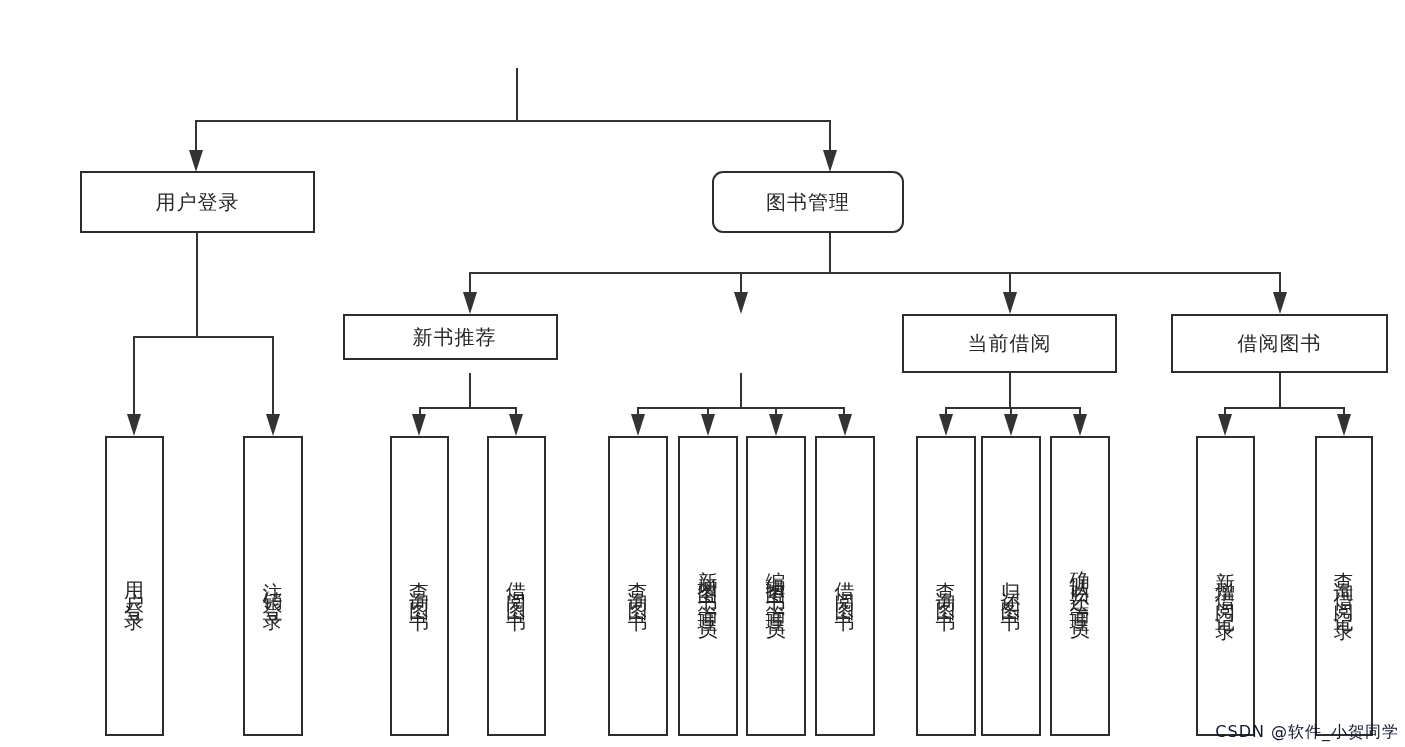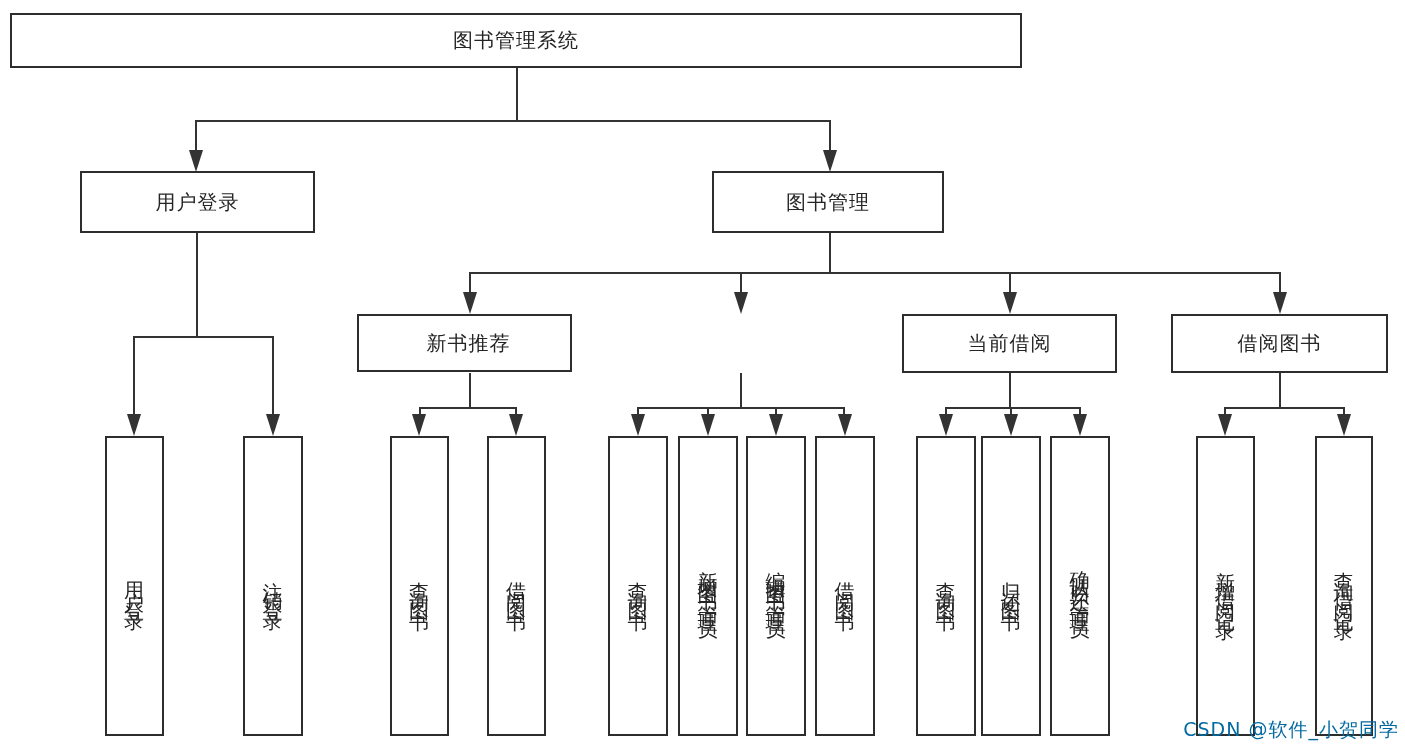--- a/index.html
+++ b/index.html
@@ -38,37 +38,36 @@
     position: absolute;
     width: 0; height: 0;
     border-left: 7px solid transparent;
     border-right: 7px solid transparent;
     border-top: 22px solid #333333;
   }
   .watermark {
     position: absolute;
     right: 6px;
     bottom: 4px;
-    font-size: 19px;
-    color: #0369a1;
+    font-size: 16px;
+    color: #0f172a;
     letter-spacing: 1px;
     white-space: nowrap;
   }
 </style>
 </head>
 <body>
 
 <div id="canvas">
 
-  <div class="box hbox root" style="left:10px; top:13px; width:1012px; height:55px;">图书管理系统</div>
 
   <div class="box hbox" style="left:80px; top:171px; width:235px; height:62px;">用户登录</div>
-  <div class="box hbox" style="left:712px; top:171px; width:232px; height:62px;">图书管理</div>
+  <div class="box hbox" style="left:712px; top:171px; width:192px; height:62px;border-radius:11px;">图书管理</div>
 
-  <div class="box hbox" style="left:357px; top:314px; width:215px; height:58px;padding-left:8px;">新书推荐</div>
+  <div class="box hbox" style="left:343px; top:314px; width:215px; height:46px;padding-left:8px;">新书推荐</div>
   <div class="box hbox" style="left:902px; top:314px; width:215px; height:59px;">当前借阅</div>
   <div class="box hbox" style="left:1171px; top:314px; width:217px; height:59px;">借阅图书</div>
 
   <div class="box leaf" style="left:105px; top:436px; width:59px; height:300px;">用户登录</div>
   <div class="box leaf" style="left:243px; top:436px; width:60px; height:300px;">注销登录</div>
 
   <div class="box leaf" style="left:390px; top:436px; width:59px; height:300px;">查询图书</div>
   <div class="box leaf" style="left:487px; top:436px; width:59px; height:300px;">借阅图书</div>
 
   <div class="box leaf" style="left:608px; top:436px; width:60px; height:300px;">查询图书</div>

